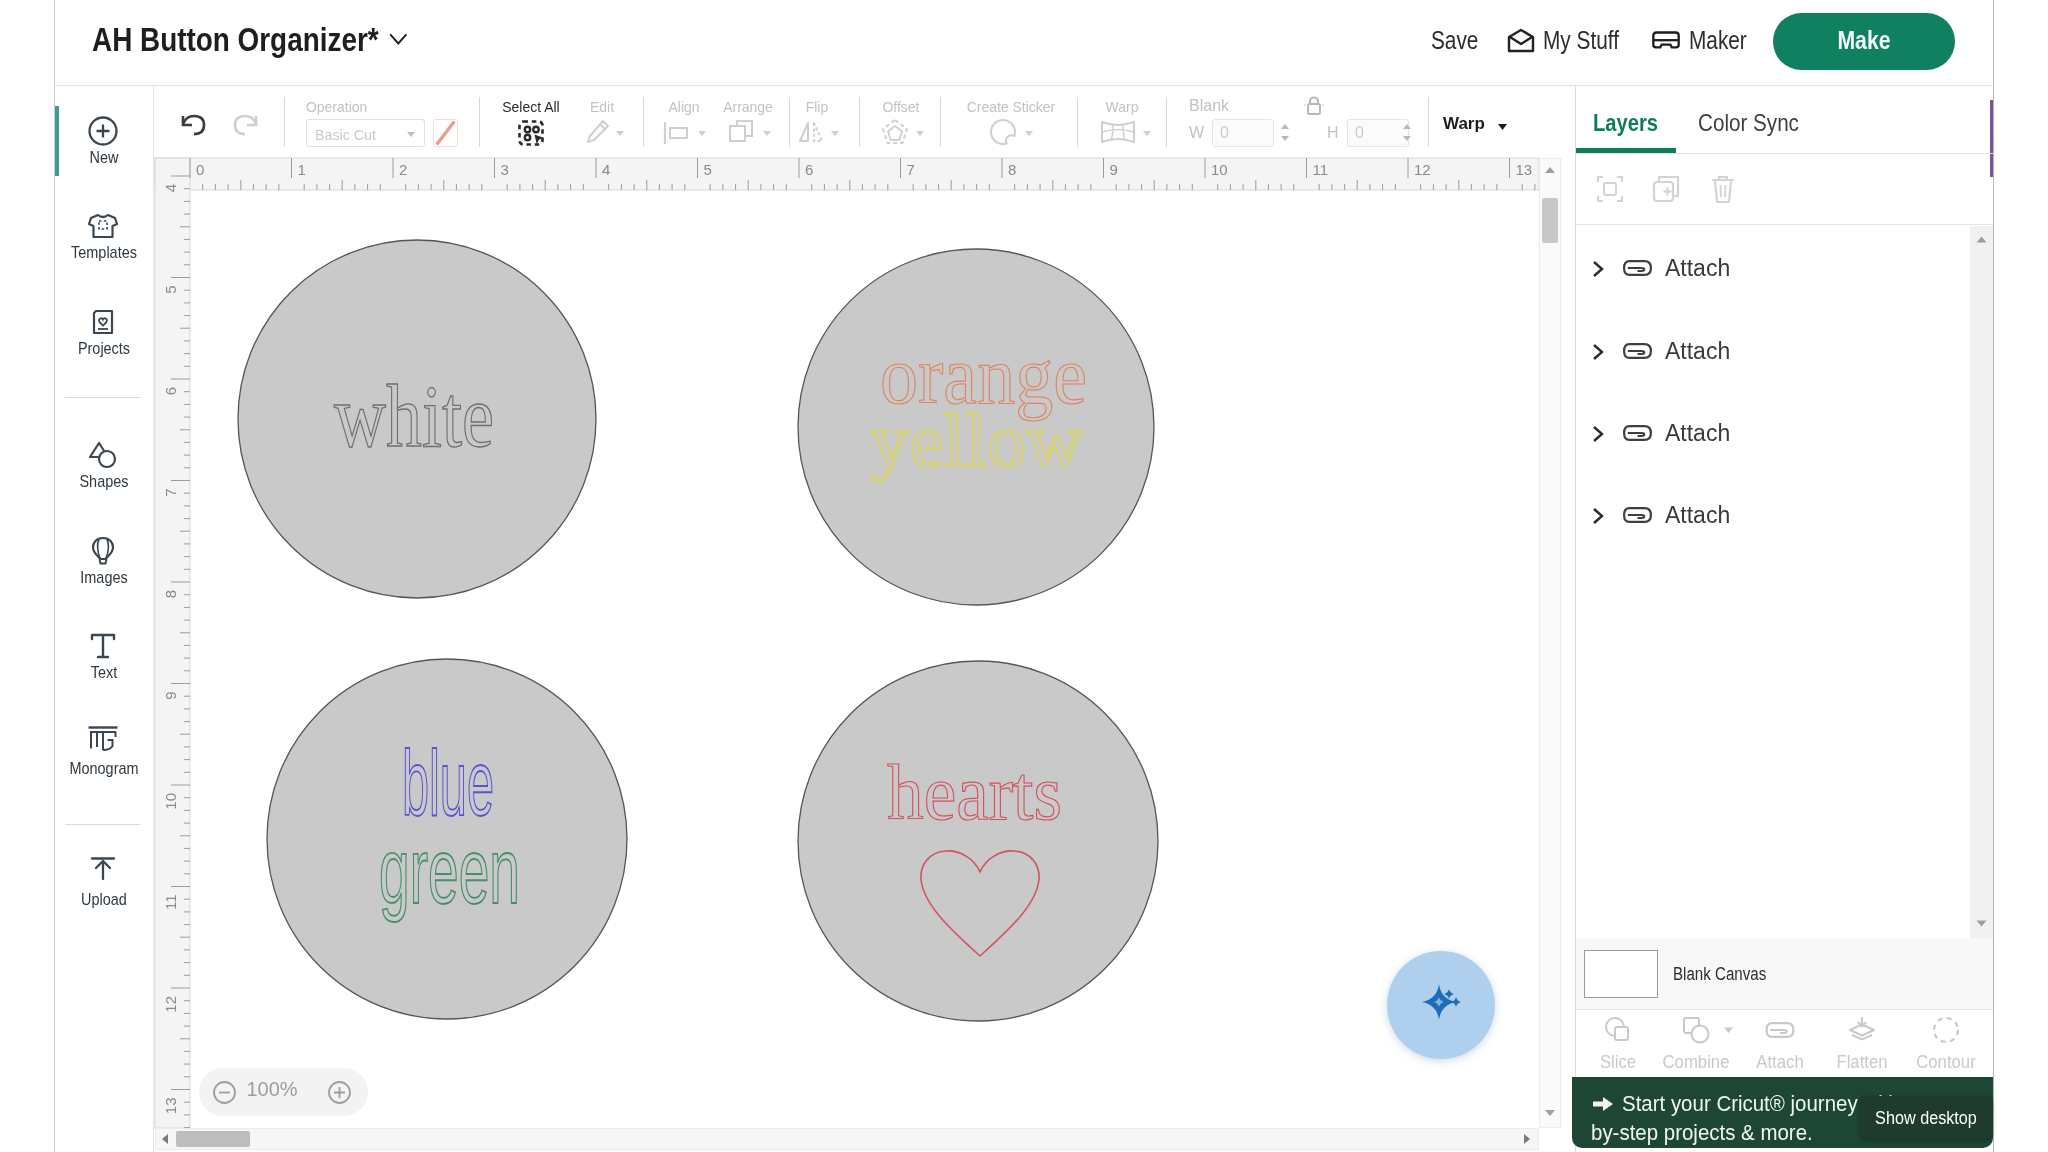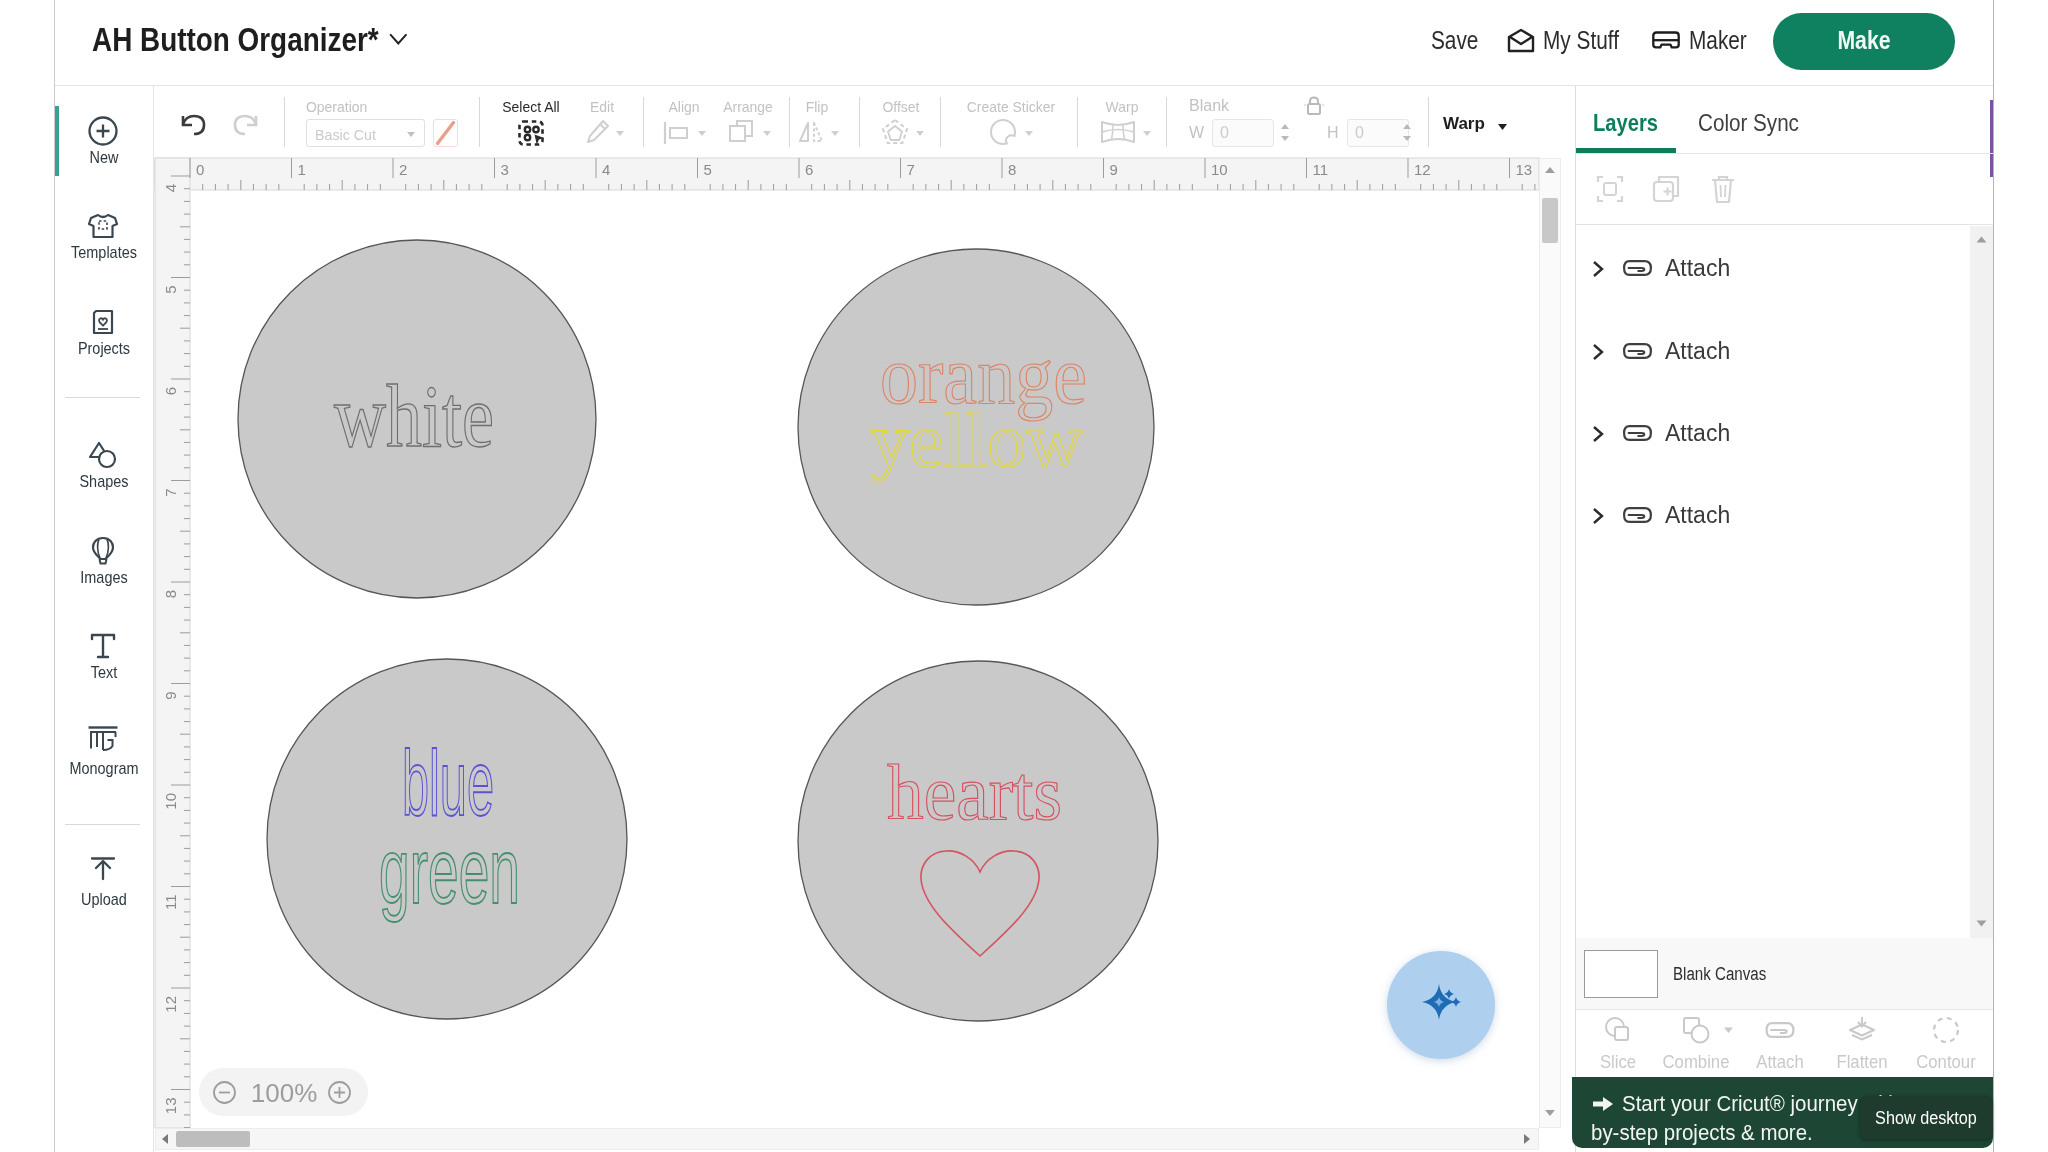--- a/index.html
+++ b/index.html
@@ -432,21 +432,21 @@
   </svg>
 <div class="abs" style="left:176px;top:1131px;width:74px;height:16px;background:#bdbdbd;border-radius:2px;"></div>
 <svg class="abs" style="left:1522px;top:1132px;" width="10" height="14" viewBox="0 0 10 14">
     <path d="M2 2 L8 7 L2 12 Z" fill="#7a7a7a"></path>
   </svg>
 <div class="abs" style="left:199px;top:1068px;width:169px;height:48px;background:#f3f3f3;border-radius:24px;"></div>
 <svg class="abs" style="left:212px;top:1080px;" width="25" height="25" viewBox="0 0 25 25">
     <circle cx="12.5" cy="12.5" r="10.5" stroke="#9d9d9d" stroke-width="1.8" fill="none"></circle>
     <path d="M7 12.5 L18 12.5" stroke="#9d9d9d" stroke-width="1.8"></path>
   </svg>
-<div class="abs" style="left:246px;top:1078px;width:76px;text-align:center;font-size:26px;color:#9d9d9d;">100%</div>
+<div class="abs" style="left:234px;top:1078px;width:76px;text-align:center;font-size:20px;color:#9d9d9d;">100%</div>
 <svg class="abs" style="left:327px;top:1080px;" width="25" height="25" viewBox="0 0 25 25">
     <circle cx="12.5" cy="12.5" r="10.5" stroke="#9d9d9d" stroke-width="1.8" fill="none"></circle>
     <path d="M7 12.5 L18 12.5 M12.5 7 L12.5 18" stroke="#9d9d9d" stroke-width="1.8"></path>
   </svg>
 <div class="abs" style="left:1387px;top:951px;width:108px;height:108px;background:#aecfee;border-radius:54px;box-shadow:0 2px 8px rgba(120,150,190,0.35);"></div>
 <svg class="abs" style="left:1409px;top:972px;" width="64" height="66" viewBox="0 0 64 66">
 <path d="M30 12 Q32 27 47 30 Q32 33 30 48 Q28 33 13 30 Q28 27 30 12 Z" fill="#1e6cb5"></path>
     <path d="M30 25 Q31 29 35 30 Q31 31 30 35 Q29 31 25 30 Q29 29 30 25 Z" fill="#7fb2e2"></path>
 <path d="M40 17 Q40.9 21.1 45 22 Q40.9 22.9 40 27 Q39.1 22.9 35 22 Q39.1 21.1 40 17 Z" fill="#1e6cb5"></path>
 <path d="M47 25 Q47.9 29.1 52 30 Q47.9 30.9 47 35 Q46.1 30.9 42 30 Q46.1 29.1 47 25 Z" fill="#1e6cb5"></path>

